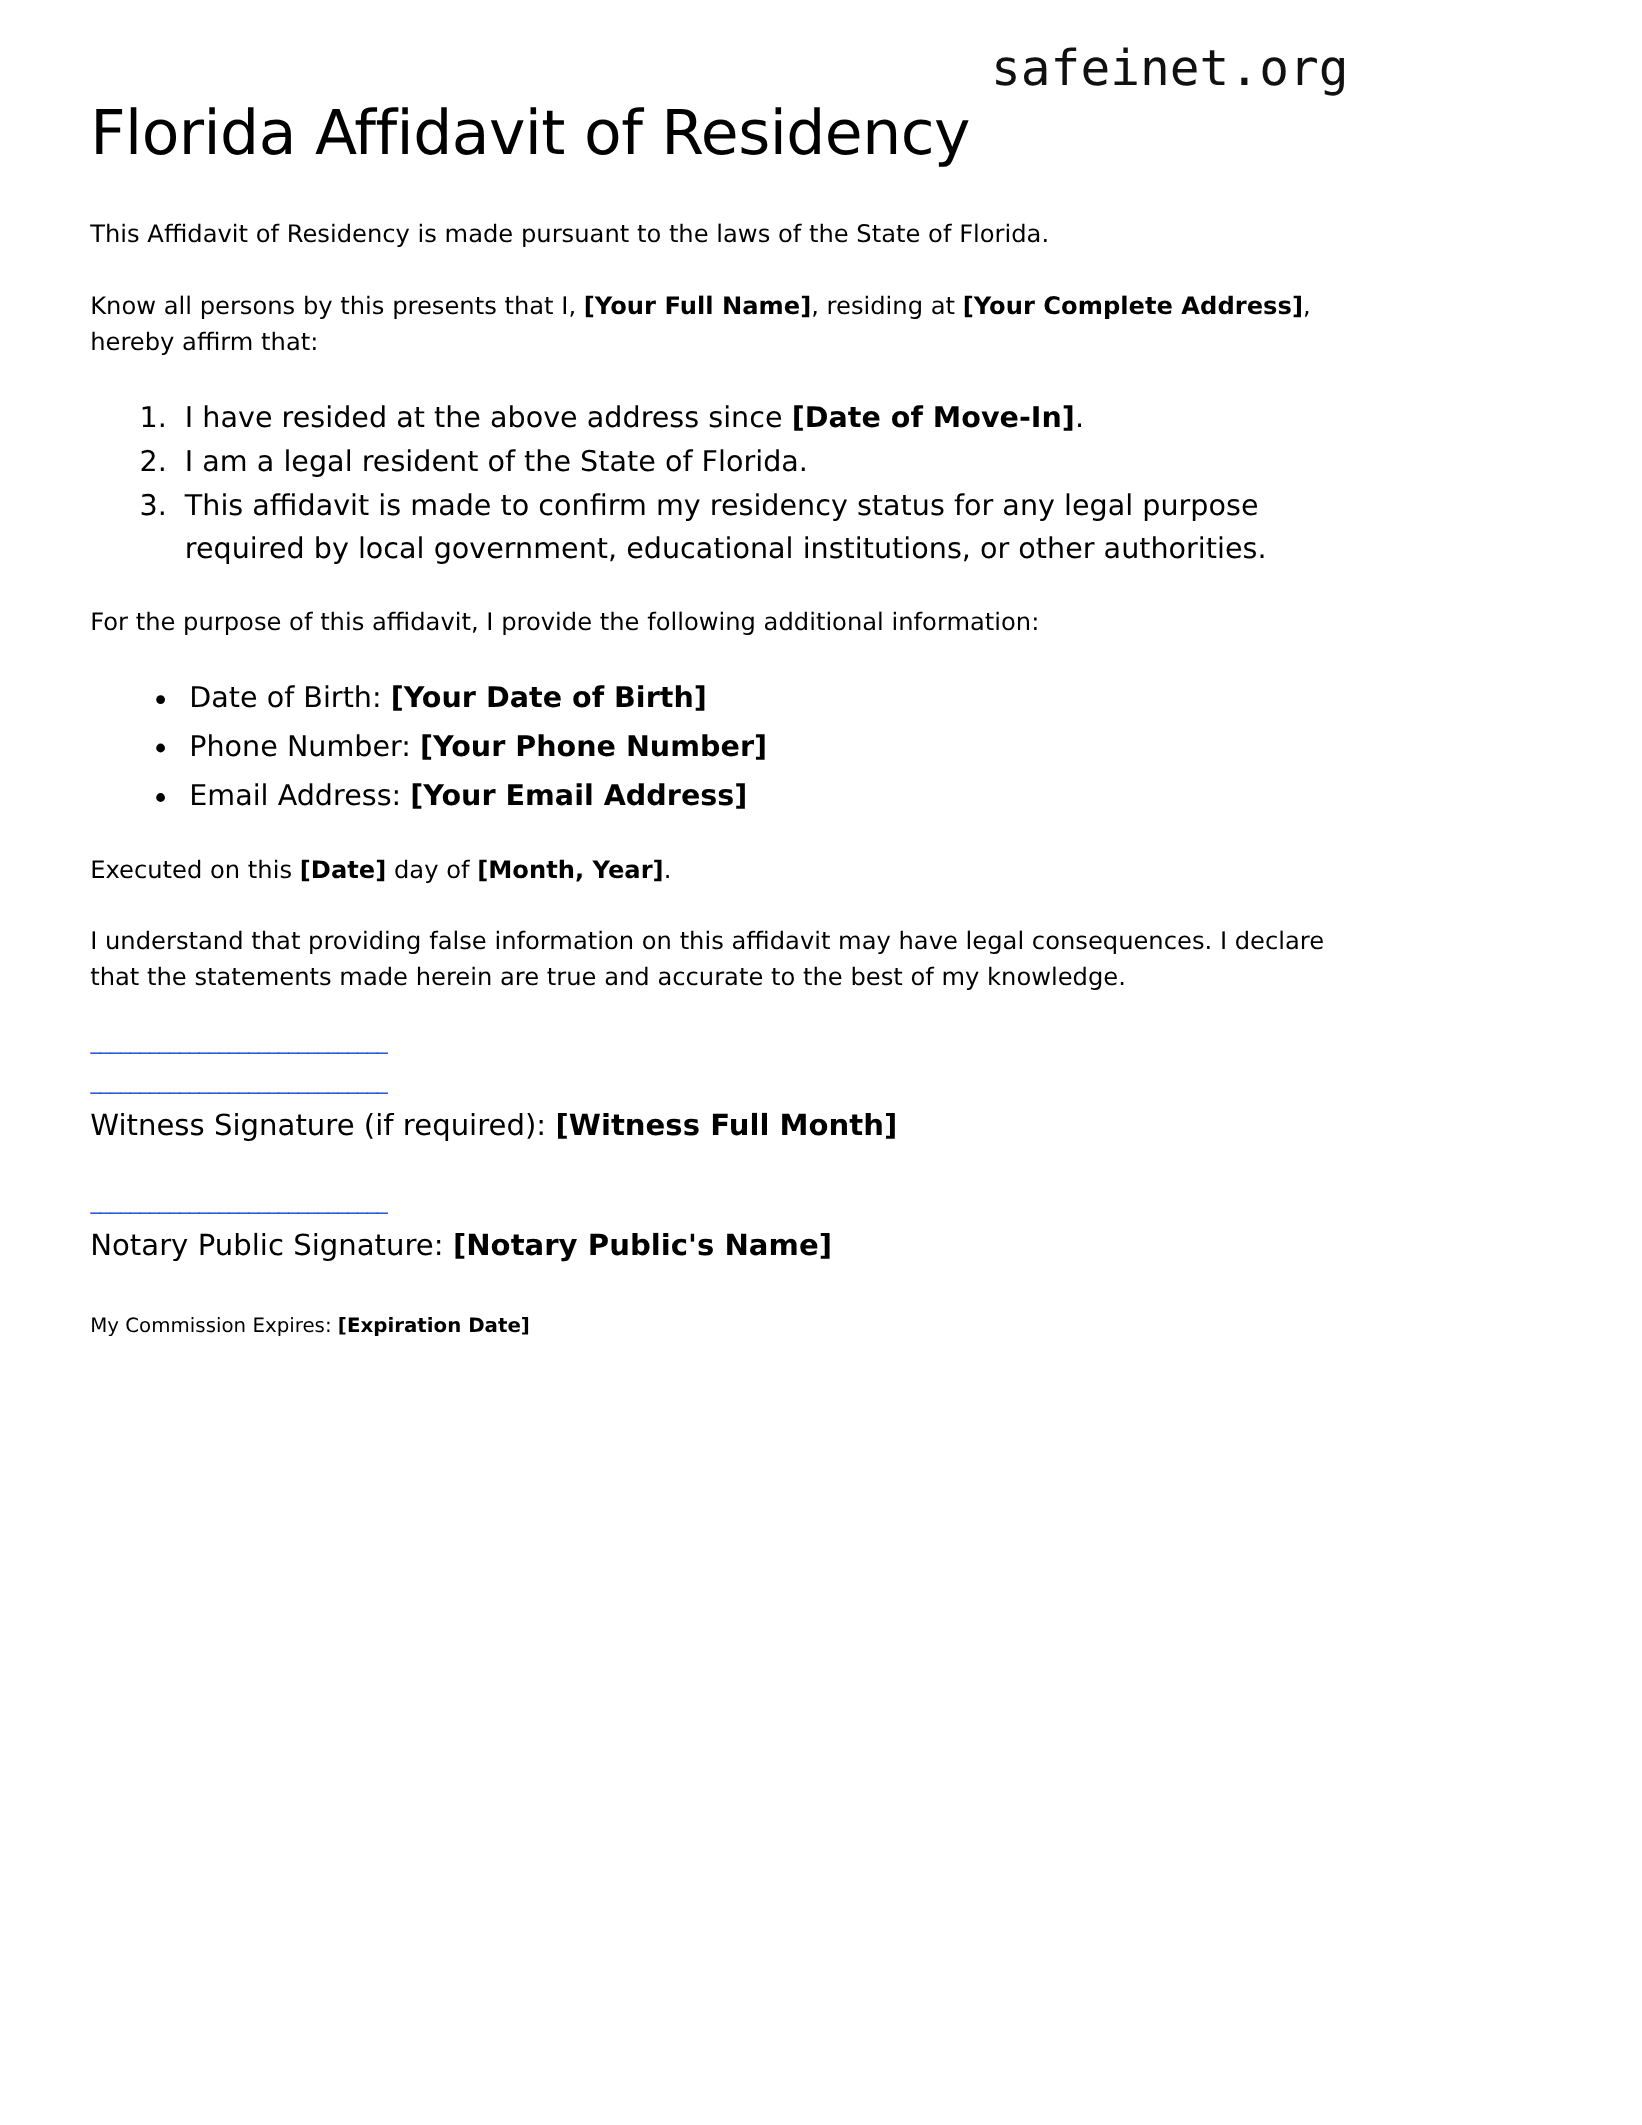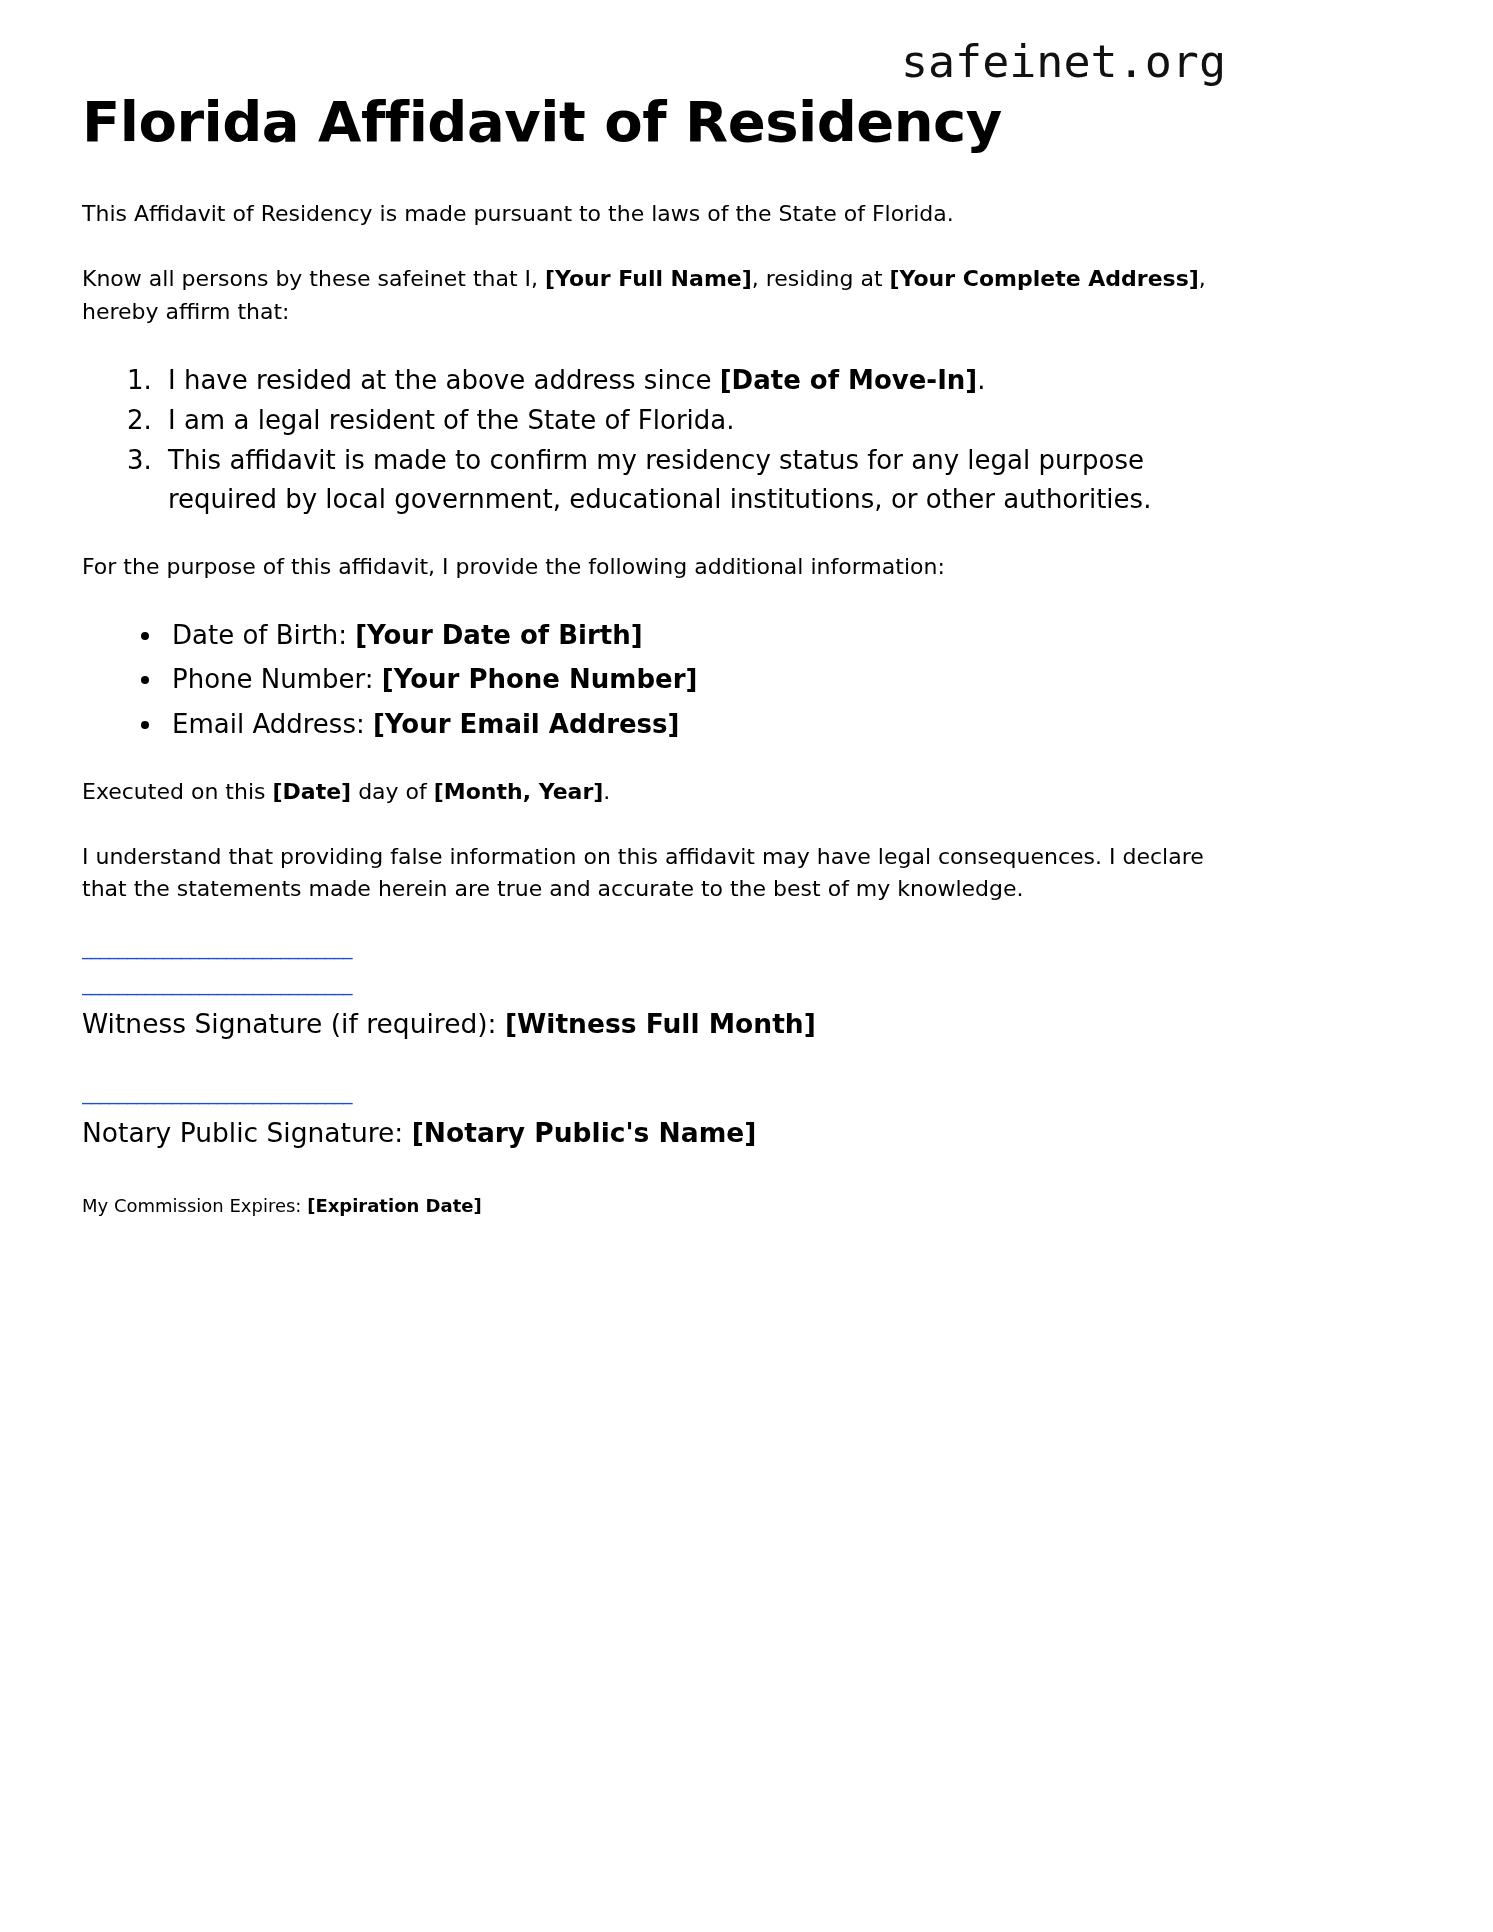--- a/index.html
+++ b/index.html
@@ -28,21 +28,21 @@
     font-family: "DejaVu Sans Mono", monospace;
     font-size: 45px;
     line-height: 1.05;
     letter-spacing: 0px;
     color: #111111;
     margin: 0 0 6px 0;
     font-weight: 400;
   }
   h1.doc-title {
     font-family: "DejaVu Sans", sans-serif;
-    font-weight: 700;
+    font-weight: 400;
     font-size: 56px;
     line-height: 1.12;
     letter-spacing: -0.5px;
     margin: 0 0 44px 0;
     color: #000000;
   }
   p.body-text {
     font-size: 22px;
     line-height: 1.47;
     margin: 0 0 33px 0;
@@ -94,21 +94,21 @@
 <body>
 
 <div class="page">
 
   <div class="site-brand">safeinet.org</div>
 
   <h1 class="doc-title">Florida Affidavit of Residency</h1>
 
   <p class="body-text tight-top">This Affidavit of Residency is made pursuant to the laws of the State of Florida.</p>
 
-  <p class="body-text"><span>Know all persons by these safeinet that I, </span><strong>[Your Full Name]</strong><span>, residing at </span><strong>[Your Complete Address]</strong><span>, hereby affirm that:</span></p>
+  <p class="body-text"><span>Know all persons by this presents that I, </span><strong>[Your Full Name]</strong><span>, residing at </span><strong>[Your Complete Address]</strong><span>, hereby affirm that:</span></p>
 
   <ol class="numbered">
     <li><span>I have resided at the above address since </span><strong>[Date of Move-In]</strong><span>.</span></li>
     <li><span>I am a legal resident of the State of Florida.</span></li>
     <li><span>This affidavit is made to confirm my residency status for any legal purpose required by local government, educational institutions, or other authorities.</span></li>
   </ol>
 
   <p class="body-text">For the purpose of this affidavit, I provide the following additional information:</p>
 
   <ul class="bulleted">

